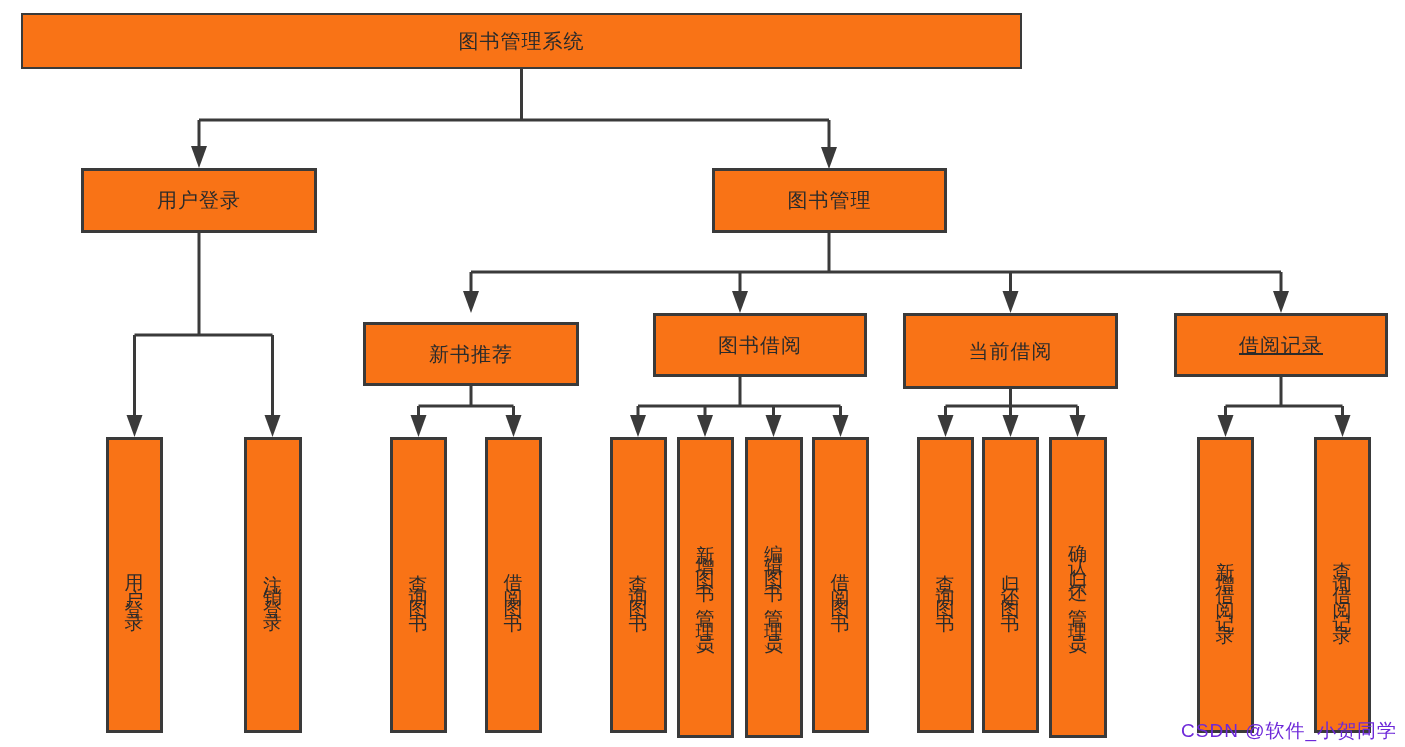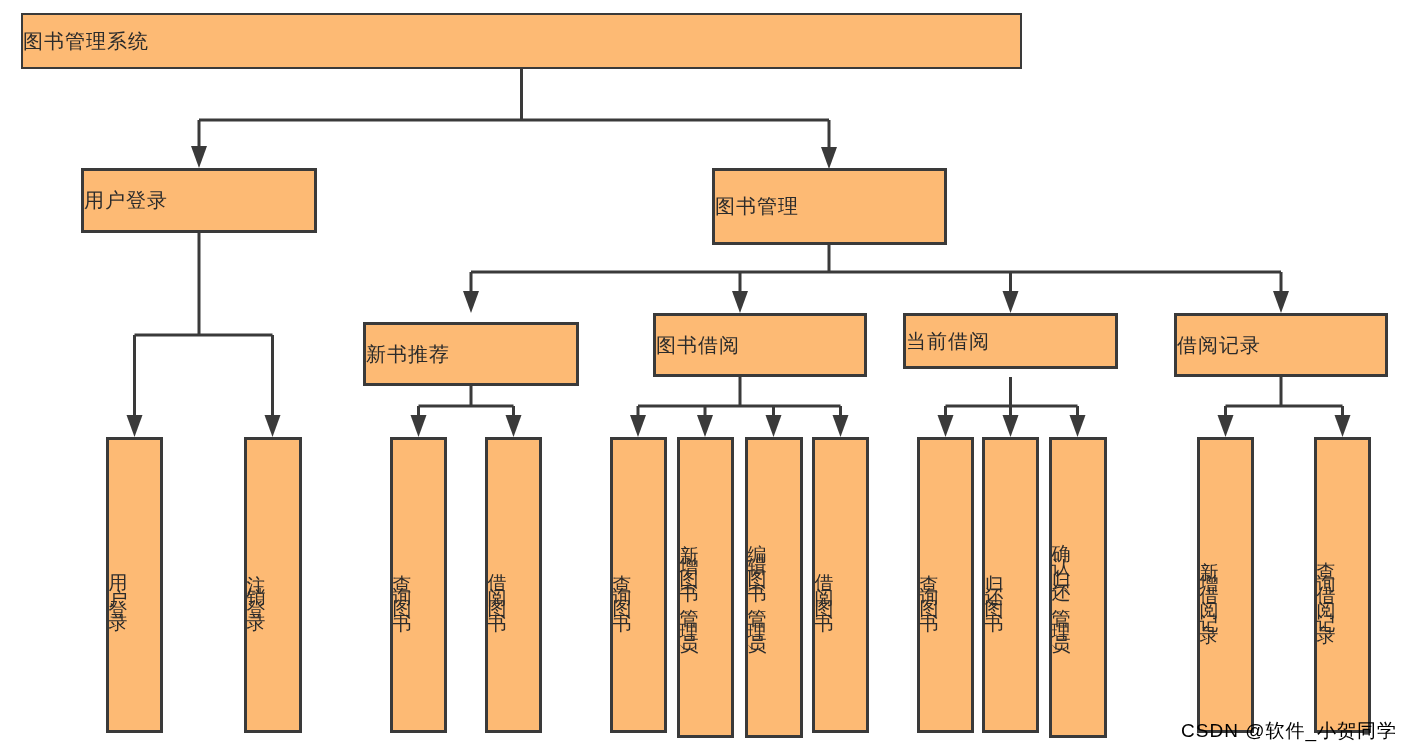--- a/index.html
+++ b/index.html
@@ -7,25 +7,26 @@
     position:relative;
     width:1405px; height:747px;
     background:#ffffff;
     font-family:"Liberation Sans","DejaVu Sans",sans-serif;
     color:#2b2b2b;
     overflow:hidden;
   }
   #wires { position:absolute; left:0; top:0; width:1405px; height:747px; }
   .node {
     position:absolute;
-    background:#fdba74;
+    background:#f97316;
     border:3px solid #3a3a3a;
     box-sizing:border-box;
     display:flex;
     align-items:center;
+    justify-content:center;
   }
   .node.root { border-width:2px; }
   .hlabel {
     font-size:20px;
     letter-spacing:1px;
     white-space:nowrap;
     color:#2b2b2b;
   }
   .leaf { top:437px; height:296px; }
   .leaf.tall { height:301px; }
@@ -35,21 +36,21 @@
     font-size:19px;
     line-height:1;
     letter-spacing:13px;
     color:#2b2b2b;
     white-space:nowrap;
   }
   #watermark {
     position:absolute;
     right:8px; bottom:3px;
     font-size:19px;
-    color:#000000;
+    color:#6d28d9;
     letter-spacing:1px;
     white-space:nowrap;
   }
 </style>
 </head>
 <body>
 
 <div id="canvas">
 
   <svg id="wires" viewBox="0 0 1405 747" xmlns="http://www.w3.org/2000/svg">
@@ -102,34 +103,34 @@
     </g>
   </svg>
 
   <div class="node root" style="left:21px; top:13px; width:1001px; height:56px;">
     <span class="hlabel">图书管理系统</span>
   </div>
 
   <div class="node" style="left:81px; top:168px; width:236px; height:65px;">
     <span class="hlabel">用户登录</span>
   </div>
-  <div class="node" style="left:712px; top:168px; width:235px; height:77px;">
+  <div class="node" style="left:712px; top:168px; width:235px; height:65px;">
     <span class="hlabel">图书管理</span>
   </div>
 
   <div class="node" style="left:363px; top:322px; width:216px; height:64px;">
     <span class="hlabel">新书推荐</span>
   </div>
   <div class="node" style="left:633px; top:313px; width:214px; height:64px;margin-left:20px;">
     <span class="hlabel">图书借阅</span>
   </div>
-  <div class="node" style="left:903px; top:313px; width:215px; height:56px;">
+  <div class="node" style="left:903px; top:313px; width:215px; height:76px;">
     <span class="hlabel">当前借阅</span>
   </div>
-  <div class="node" style="left:1174px; top:313px; width:214px; height:64px;">
+  <div class="node" style="left:1174px; top:313px; width:214px; height:64px;text-decoration:underline;">
     <span class="hlabel">借阅记录</span>
   </div>
 
   <div class="node leaf" style="left:106px; width:57px;">
     <span class="vlabel">用户登录</span>
   </div>
   <div class="node leaf" style="left:244px; width:58px;">
     <span class="vlabel">注销登录</span>
   </div>
   <div class="node leaf" style="left:390px; width:57px;">

